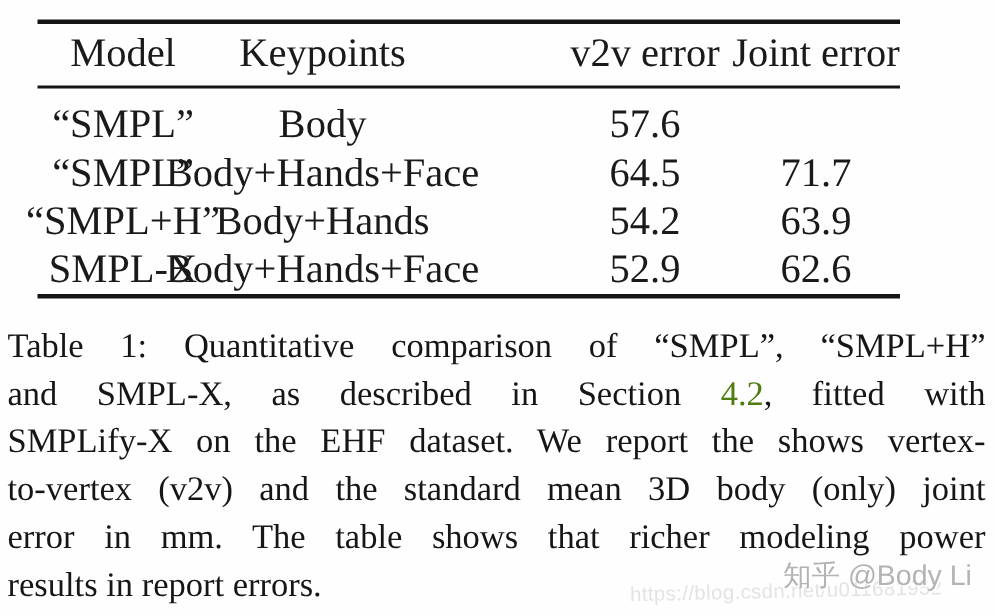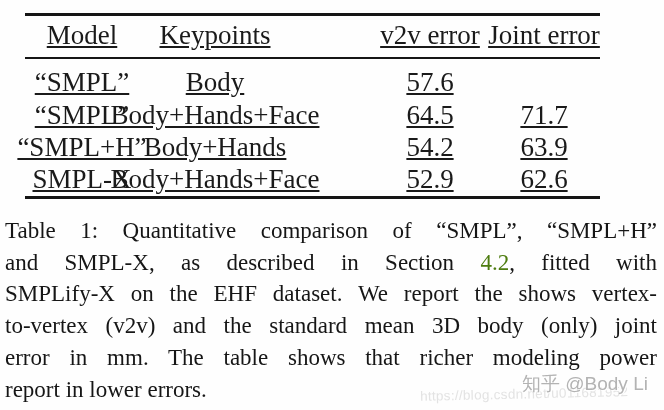--- a/index.html
+++ b/index.html
@@ -29,21 +29,20 @@
     background: #151515;
   }
   .rule-top    { top: 13px;  height: 3px; }
   .rule-mid    { top: 57px;  height: 2px; }
   .rule-bottom { top: 196px; height: 3px; }
   .cell {
     position: absolute;
     transform: translateX(-50%);
     white-space: nowrap;
     line-height: 34px;
-    text-decoration: underline;
   }
   .c1 { left: 57px;  }
   .c2 { left: 190px; }
   .c3 { left: 405px; }
   .c4 { left: 519px; }
   .rh { top: 18px; }
   .r1 { top: 65px; }
   .r2 { top: 98px; }
   .r3 { top: 130px; }
   .r4 { top: 162px; }
@@ -129,17 +128,17 @@
 
   <div class="rule rule-bottom"></div>
 </div>
 
 <div class="caption">
   <div class="cap-line">Table 1: Quantitative comparison of “SMPL”, “SMPL+H”</div>
   <div class="cap-line"><span>and SMPL-X, as described in Section </span><span class="section-link">4.2</span><span>, fitted with</span></div>
   <div class="cap-line">SMPLify-X on the EHF dataset. We report the shows vertex-</div>
   <div class="cap-line">to-vertex (v2v) and the standard mean 3D body (only) joint</div>
   <div class="cap-line">error in mm. The table shows that richer modeling power</div>
-  <div class="cap-line last">report in lower errors.</div>
+  <div class="cap-line last">results in report errors.</div>
 </div>
 
 <div class="wm-csdn">https://blog.csdn.net/u011681952</div>
 <div class="wm-zhihu">知乎 @Body Li</div>
 
 </body></html>

